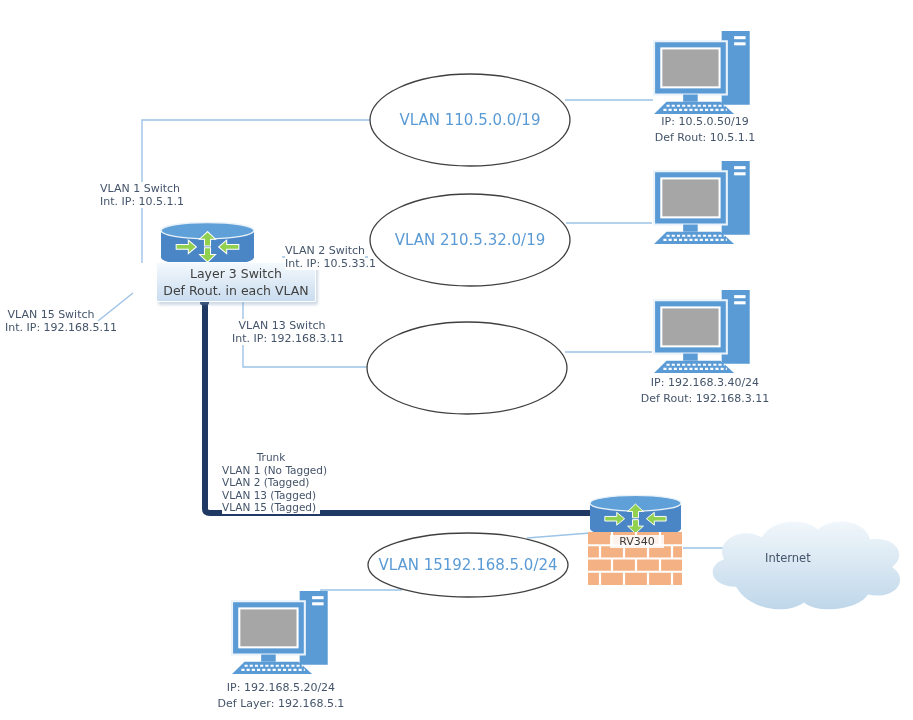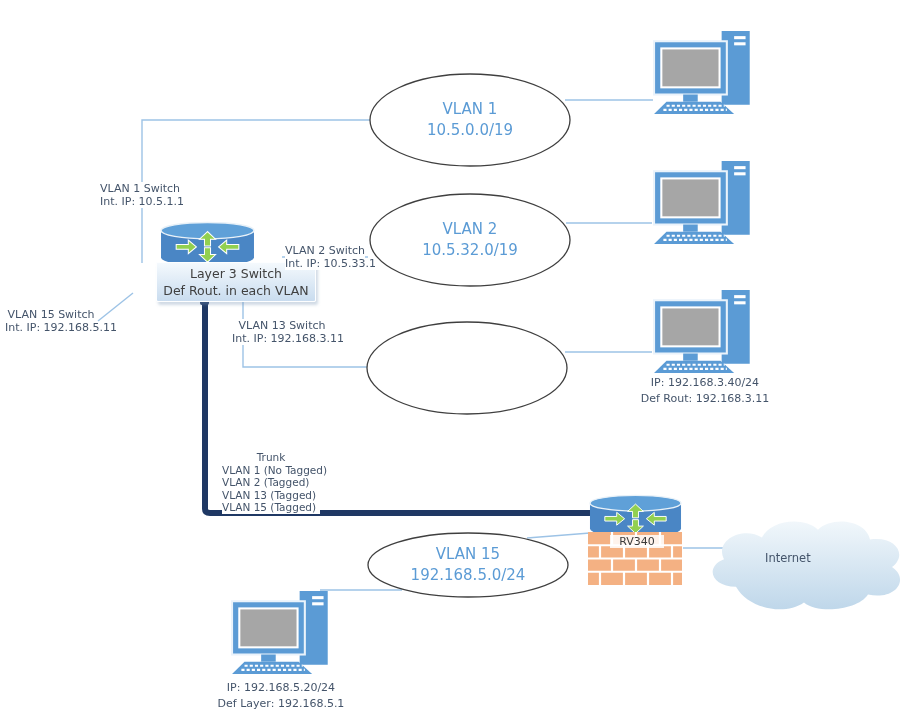--- a/index.html
+++ b/index.html
@@ -16,21 +16,21 @@
   .trunk-line{stroke:#1F3864;stroke-width:6;fill:none;stroke-linejoin:round;}
   .vlan-ellipse{fill:#ffffff;stroke:#3F3F3F;stroke-width:1.3;}
   .icon{position:absolute;}
   .lbl{
     position:absolute;color:#44546A;font-size:11px;line-height:13px;
     text-align:center;white-space:nowrap;
   }
   .lbl.bg{background:#ffffff;}
   .pc-lbl{line-height:16px;}
   .ellipse-text{
-    position:absolute;display:flex;flex-direction:column;align-items:center;justify-content:center;
+    position:absolute;display:flex;flex-direction:row;align-items:center;justify-content:center;
     color:#5B9BD5;font-size:15px;line-height:21px;text-align:center;white-space:nowrap;
   }
   .caption-box{
     position:absolute;left:124px;top:262px;width:158px;height:38px;
     background:linear-gradient(#F4F9FD,#C9DCEF);
     border:1px solid #FDFEFF;border-radius:2px;
     box-shadow:2px 3px 3px rgba(120,150,180,0.35);
     display:flex;flex-direction:column;align-items:center;justify-content:center;
     font-size:12.5px;line-height:17px;color:#404040;white-space:nowrap;margin-left:32px;
   }
@@ -197,20 +197,24 @@
     <div>VLAN 1 (No Tagged)</div>
     <div>VLAN 2 (Tagged)</div>
     <div>VLAN 13 (Tagged)</div>
     <div>VLAN 15 (Tagged)</div>
   </div>
 
   <div class="rv-name">RV340</div>
 
   <div class="inet-lbl">Internet</div>
 
+  <div class="lbl pc-lbl" style="left:640px;top:114px;width:130px">
+    <div>IP: 10.5.0.50/19</div>
+    <div>Def Rout: 10.5.1.1</div>
+  </div>
   <div class="lbl pc-lbl" style="left:640px;top:375px;width:130px">
     <div>IP: 192.168.3.40/24</div>
     <div>Def Rout: 192.168.3.11</div>
   </div>
   <div class="lbl pc-lbl" style="left:216px;top:680px;width:130px">
     <div>IP: 192.168.5.20/24</div>
     <div>Def Layer: 192.168.5.1</div>
   </div>
 
 </div>

